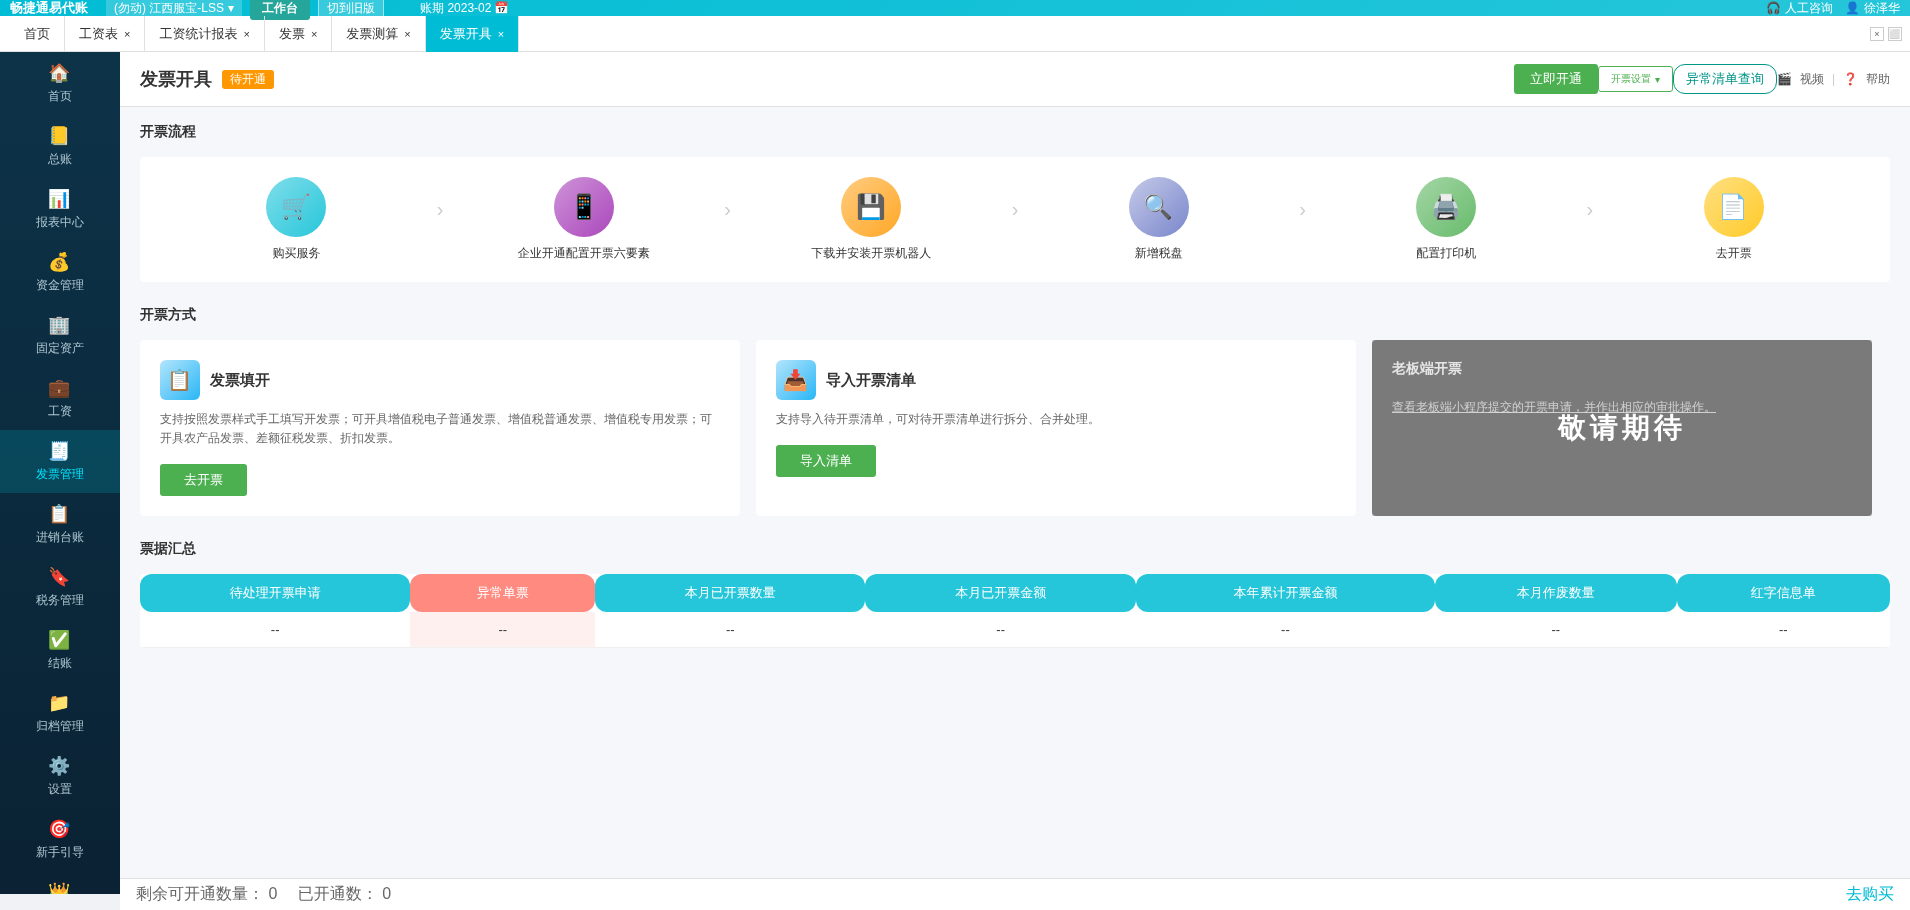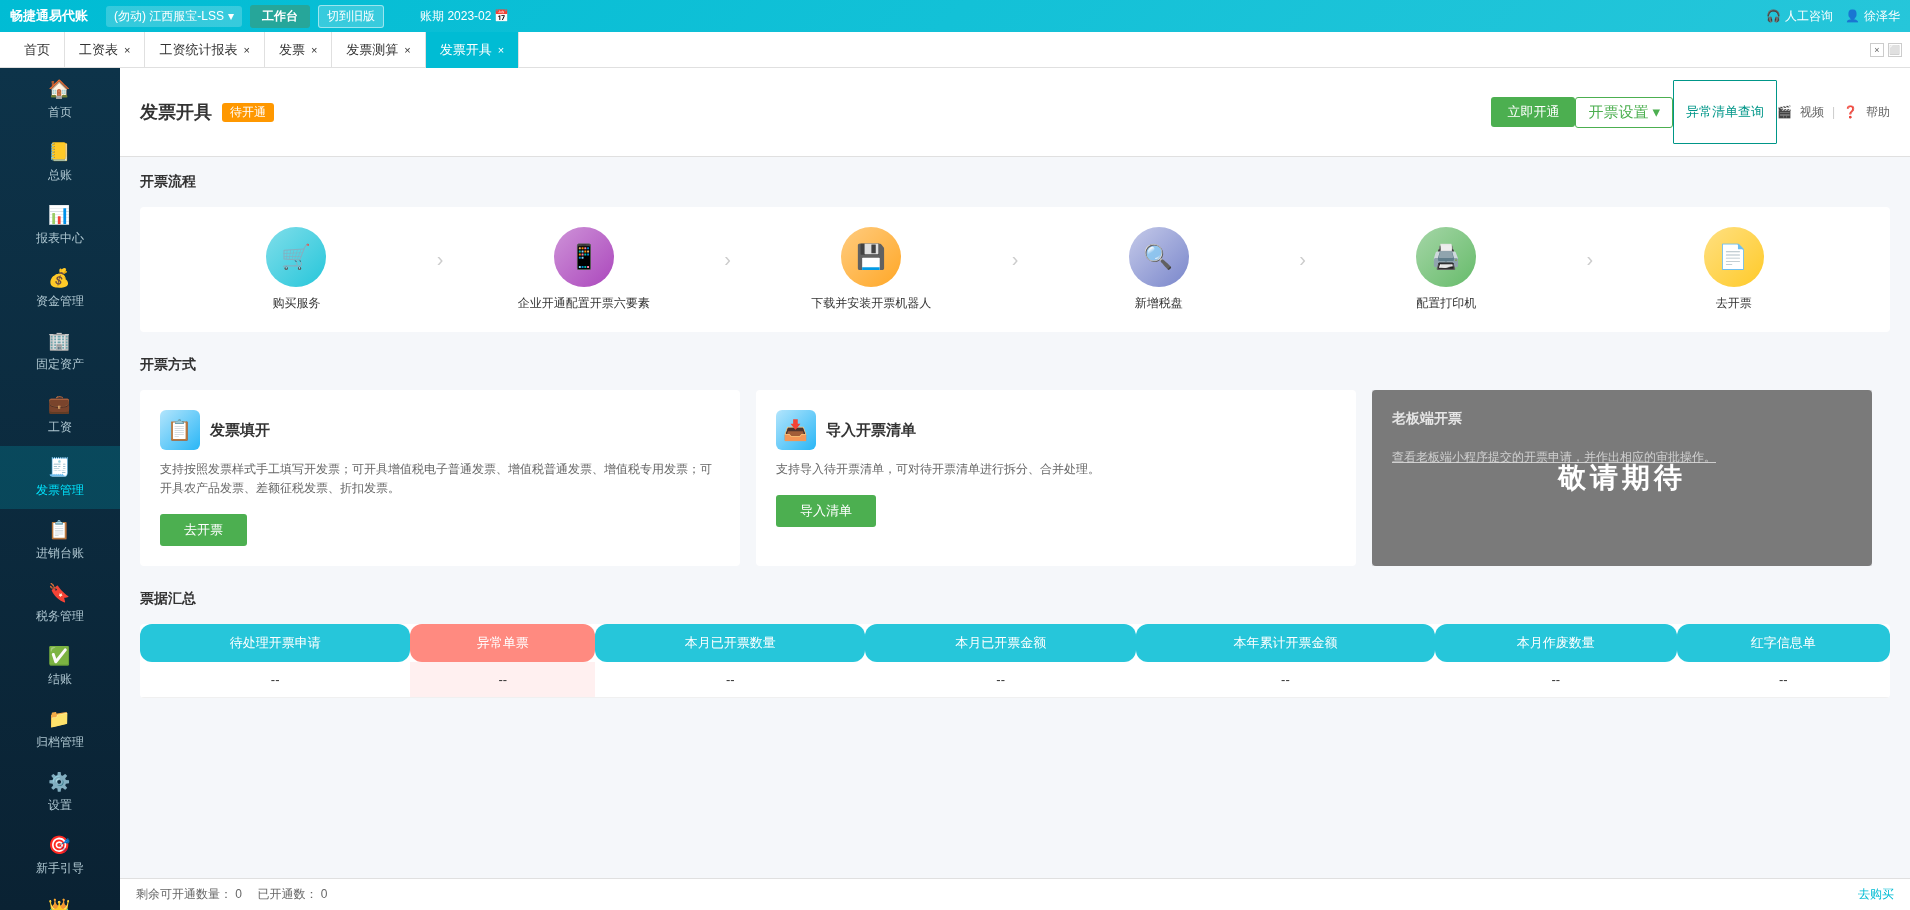--- a/index.html
+++ b/index.html
@@ -1,20 +1,20 @@
 <!DOCTYPE html>
 <html><head>
   <meta charset="utf-8">
   <style>
     * { box-sizing: border-box; margin: 0; padding: 0; font-family: 'Microsoft YaHei', Arial, sans-serif; }
     body { width: 1910px; height: 910px; overflow: hidden; background: #f0f2f5; font-size: 13px; }
 
     
     .top-bar {
-      height: 32px;
+      height: 16px;
       background: linear-gradient(135deg, #00bcd4, #26c6da);
       display: flex;
       align-items: center;
       padding: 0 10px;
       justify-content: space-between;
     }
     .top-bar-left { display: flex; align-items: center; gap: 8px; color: white; font-size: 12px; }
     .top-bar-logo { font-size: 13px; color: white; font-weight: bold; margin-right: 10px; }
     .company-selector {
       background: rgba(255,255,255,0.2);
@@ -141,29 +141,29 @@
       cursor: pointer;
       font-size: 13px;
     }
     .btn-outline-green {
       background: white;
       color: #4caf50;
       border: 1px solid #4caf50;
       padding: 5px 12px;
       border-radius: 3px;
       cursor: pointer;
-      font-size: 15px;
+      font-size: 10px;
       display: flex; align-items: center; gap: 4px; justify-content: space-between;
     }
     .btn-outline-teal {
       background: white;
       color: #009688;
       border: 1px solid #009688;
-      padding: 22px 12px;
-      border-radius: 1px;
+      padding: 5px 12px;
+      border-radius: 12px;
       cursor: pointer;
       font-size: 13px;
       text-align: right;
     }
     .header-right-links { display: flex; align-items: center; gap: 8px; color: #666; font-size: 12px; }
 
     
     .page-content { padding: 16px 20px; }
 
     
@@ -292,21 +292,21 @@
       bottom: 0;
       left: 120px;
       right: 0;
       height: 32px;
       background: white;
       border-top: 1px solid #e0e0e0;
       display: flex;
       align-items: center;
       padding: 0 16px;
       justify-content: space-between;
-      font-size: 12px;
+      font-size: 16px;
       color: #666;
     }
     .bottom-link { color: #00bcd4; cursor: pointer; }
 
     
     .win-controls { display: flex; gap: 4px; margin-left: 8px; }
     .win-btn { width: 14px; height: 14px; border: 1px solid #ccc; cursor: pointer; font-size: 9px; display:flex; align-items:center; justify-content:center; color: #666; }
 
     .icon-teal { background: linear-gradient(135deg, #80deea, #26c6da); }
     .icon-purple { background: linear-gradient(135deg, #ce93d8, #ab47bc); }

